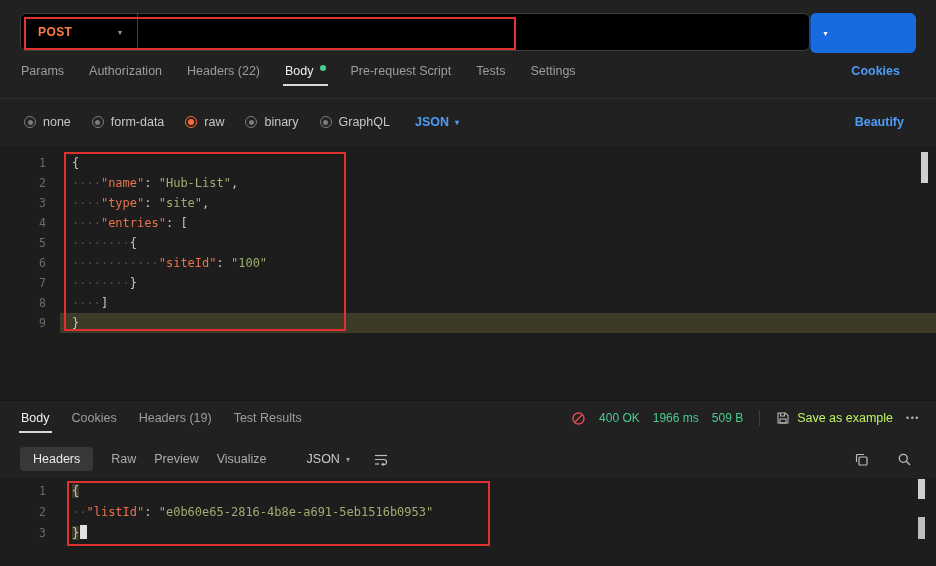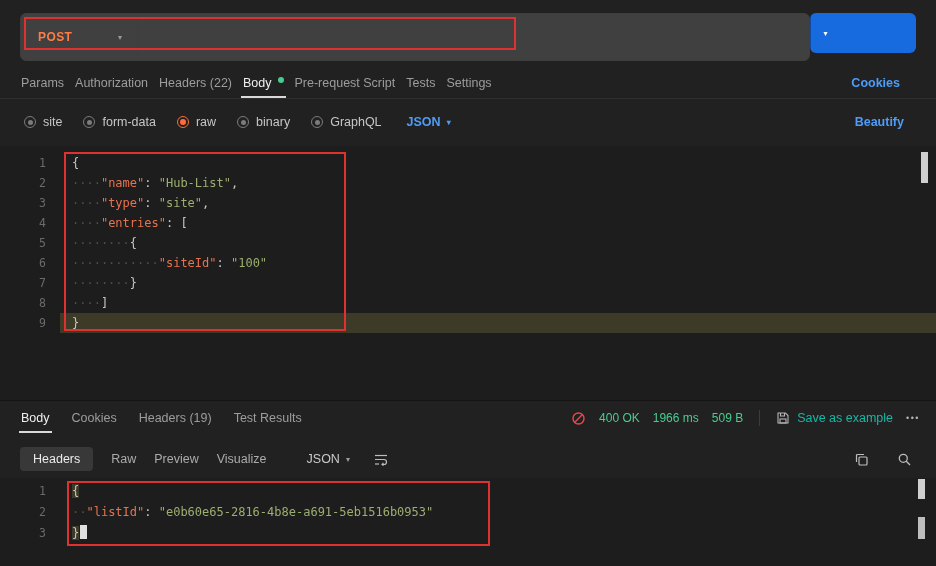--- a/index.html
+++ b/index.html
@@ -1,37 +1,37 @@
 <!DOCTYPE html>
 <html><head>
 <meta charset="utf-8">
 <style>
   * { box-sizing: border-box; margin: 0; padding: 0; }
   body { background:#141414; font-family:"Liberation Sans", sans-serif; }
   .app { position:relative; width:936px; height:566px; background:#212121; overflow:hidden; color:#c9c9c9; }
 
   
   .req-bar { position:absolute; top:13px; left:20px; width:896px; height:40px; display:flex; }
-  .url-box { flex:1; display:flex; align-items:center; height:48px; background:#404040; border:1px solid #3e3e3e; border-radius:6px; margin-right:0; }
+  .url-box { flex:1; display:flex; align-items:center; height:38px; background:#000000; border:1px solid #3e3e3e; border-radius:6px; margin-right:0; }
   .method { display:flex; align-items:center; justify-content:space-between; width:117px; padding:0 15px 0 17px; height:100%; border-right:1px solid #3e3e3e; cursor:pointer; }
   .method-label { color:#ff7d45; font-weight:bold; font-size:12px; letter-spacing:.4px; }
   .chev { font-size:8px; color:#9a9a9a; }
   .url-text { padding-left:14px; font-size:13px; color:#d9d9d9; white-space:nowrap; }
   .send-btn { width:106px; height:40px; display:flex; background:#186adf; border-radius:6px; overflow:hidden; color:#fff; cursor:pointer; }
   .send-main { flex:1; display:flex; align-items:center; justify-content:center; font-size:13px; font-weight:bold; }
   .send-caret { width:30px; display:flex; align-items:center; justify-content:center; border-left:1px solid rgba(0,0,0,.28); font-size:8px; color:#fff; }
 
   
   .annot { position:absolute; border:2px solid #e03131; pointer-events:none; z-index:9; }
   .annot-url  { left:24px; top:17px;  width:492px; height:33px; }
   .annot-body { left:64px; top:152px; width:282px; height:179px; }
   .annot-resp { left:67px; top:481px; width:423px; height:65px; }
 
   
-  .req-tabs { position:absolute; top:68px; left:21px; right:36px; height:30px; display:flex; align-items:center; gap:11px; font-size:12.5px; color:#9d9d9d; }
+  .req-tabs { position:absolute; top:56px; left:21px; right:36px; height:30px; display:flex; align-items:center; gap:25px; font-size:12.5px; color:#9d9d9d; }
   .tab { position:relative; display:flex; align-items:center; cursor:pointer; white-space:nowrap; }
   .tab.active { color:#efefef; }
   .tab.active::after { content:""; position:absolute; left:-2px; right:-2px; bottom:-8px; height:2px; background:#d9d9d9; }
   .body-dot { width:6px; height:6px; border-radius:50%; background:#49cc90; margin-left:6px; position:relative; top:-3px; }
   .cookies-link { margin-left:auto; color:#4d9cf8; font-weight:bold; font-size:12.5px; cursor:pointer; }
   .tabs-divider { position:absolute; top:98px; left:0; width:936px; height:1px; background:#2e2e2e; }
 
   
   .body-type-row { position:absolute; top:108px; left:24px; right:32px; height:28px; display:flex; align-items:center; gap:21px; font-size:12.5px; color:#c6c6c6; }
   .radio-item { display:flex; align-items:center; gap:7px; cursor:pointer; white-space:nowrap; }
@@ -64,21 +64,21 @@
   .sb-req    { right:8px;  top:152px; height:31px; }
   .sb-resp-1 { right:11px; top:479px; height:20px; }
   .sb-resp-2 { right:11px; top:517px; height:22px; background:#bdbdbd; }
 
   
   .resp-divider { position:absolute; top:400px; left:0; width:936px; height:1px; background:#151515; }
   .resp-header { position:absolute; top:402px; left:21px; right:16px; height:32px; display:flex; align-items:center; gap:22px; font-size:12.5px; color:#9d9d9d; }
   .resp-meta { margin-left:auto; display:flex; align-items:center; gap:13px; }
   .green { color:#49cc90; font-size:12px; white-space:nowrap; }
   .meta-divider { width:1px; height:16px; background:#3c3c3c; margin:0 3px; }
-  .save-example { display:flex; align-items:center; gap:7px; color:#14b8a6; font-size:12.5px; cursor:pointer; white-space:nowrap; }
+  .save-example { display:flex; align-items:center; gap:7px; color:#bef264; font-size:12.5px; cursor:pointer; white-space:nowrap; }
   .more { color:#b5b5b5; font-size:9px; letter-spacing:1.5px; cursor:pointer; }
   .net-icon { display:flex; }
 
   .resp-toolbar { position:absolute; top:443px; left:20px; right:24px; height:32px; display:flex; align-items:center; gap:18px; font-size:12.5px; color:#ababab; }
   .view-btn { cursor:pointer; }
   .view-btn.active { background:#383838; color:#ebebeb; padding:5px 13px; border-radius:4px; }
   .resp-lang { display:flex; align-items:center; gap:6px; margin-left:22px; color:#c9c9c9; cursor:pointer; }
   .wrap-icon { margin-left:6px; display:flex; cursor:pointer; }
   .toolbar-right { margin-left:auto; display:flex; align-items:center; gap:28px; }
   .icon-btn { display:flex; cursor:pointer; }
@@ -125,21 +125,21 @@
       </div>
     <div class="cookies-link">Cookies</div>
   </div>
   <div class="tabs-divider"></div>
 
   <div class="body-type-row">
     <div class="radio-item">
         <span class="radio">
           <span class="radio-dot"></span>
         </span>
-        <span>site</span>
+        <span>none</span>
       </div>
     <div class="radio-item">
         <span class="radio">
           <span class="radio-dot"></span>
         </span>
         <span>form-data</span>
       </div>
     <div class="radio-item selected">
         <span class="radio">
           <span class="radio-dot"></span>

